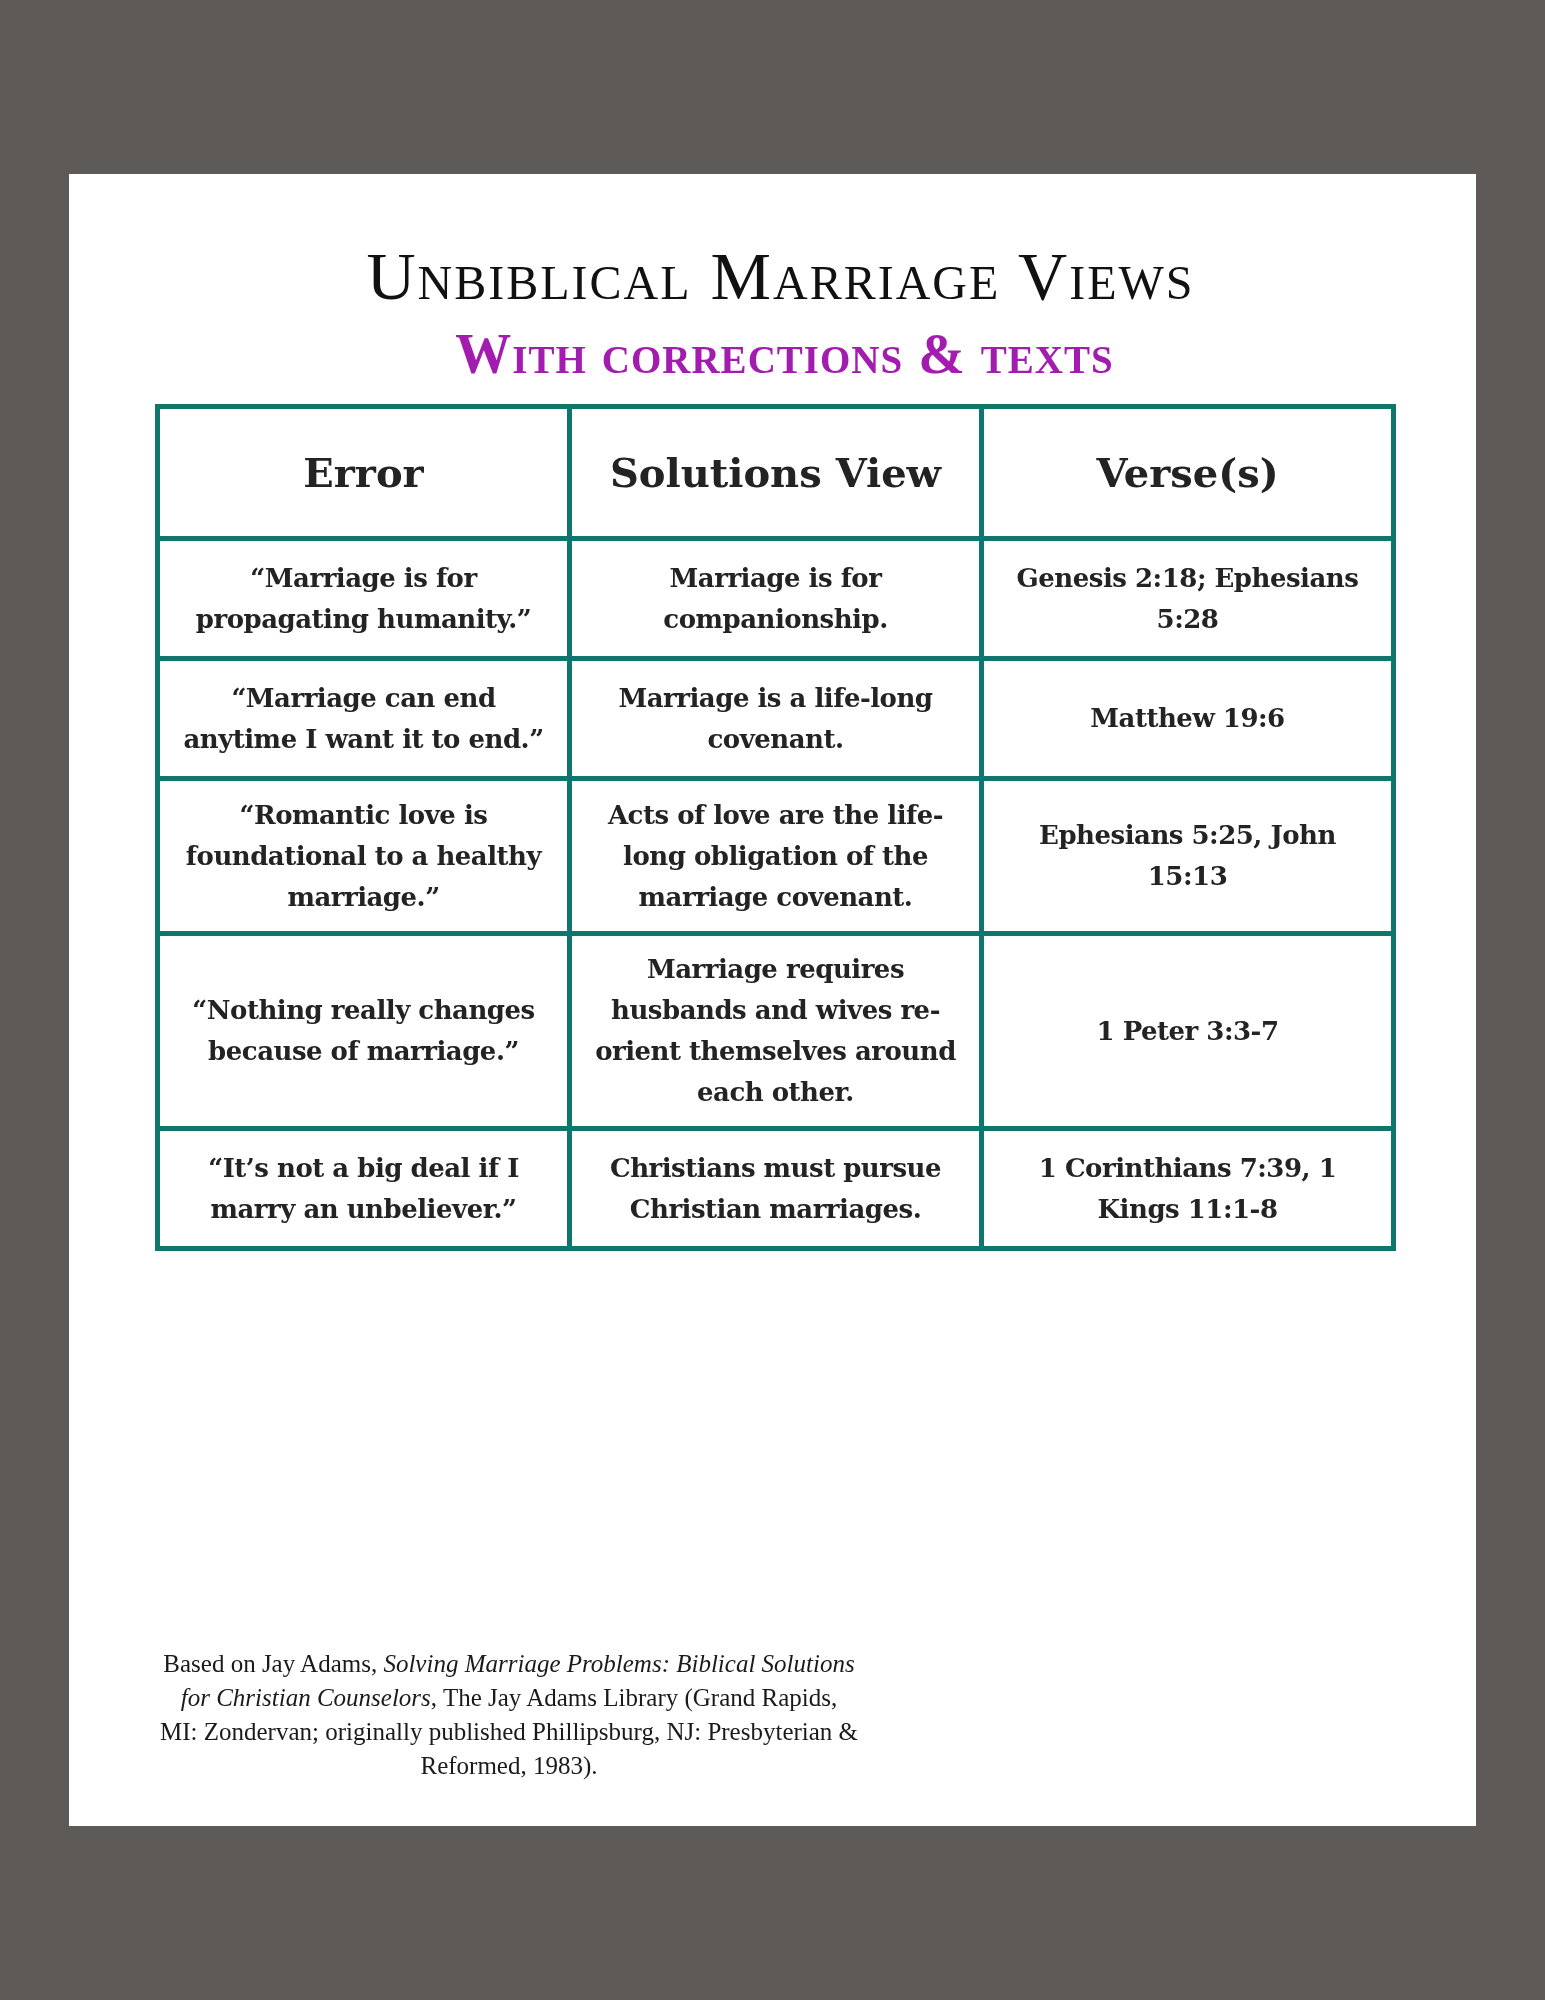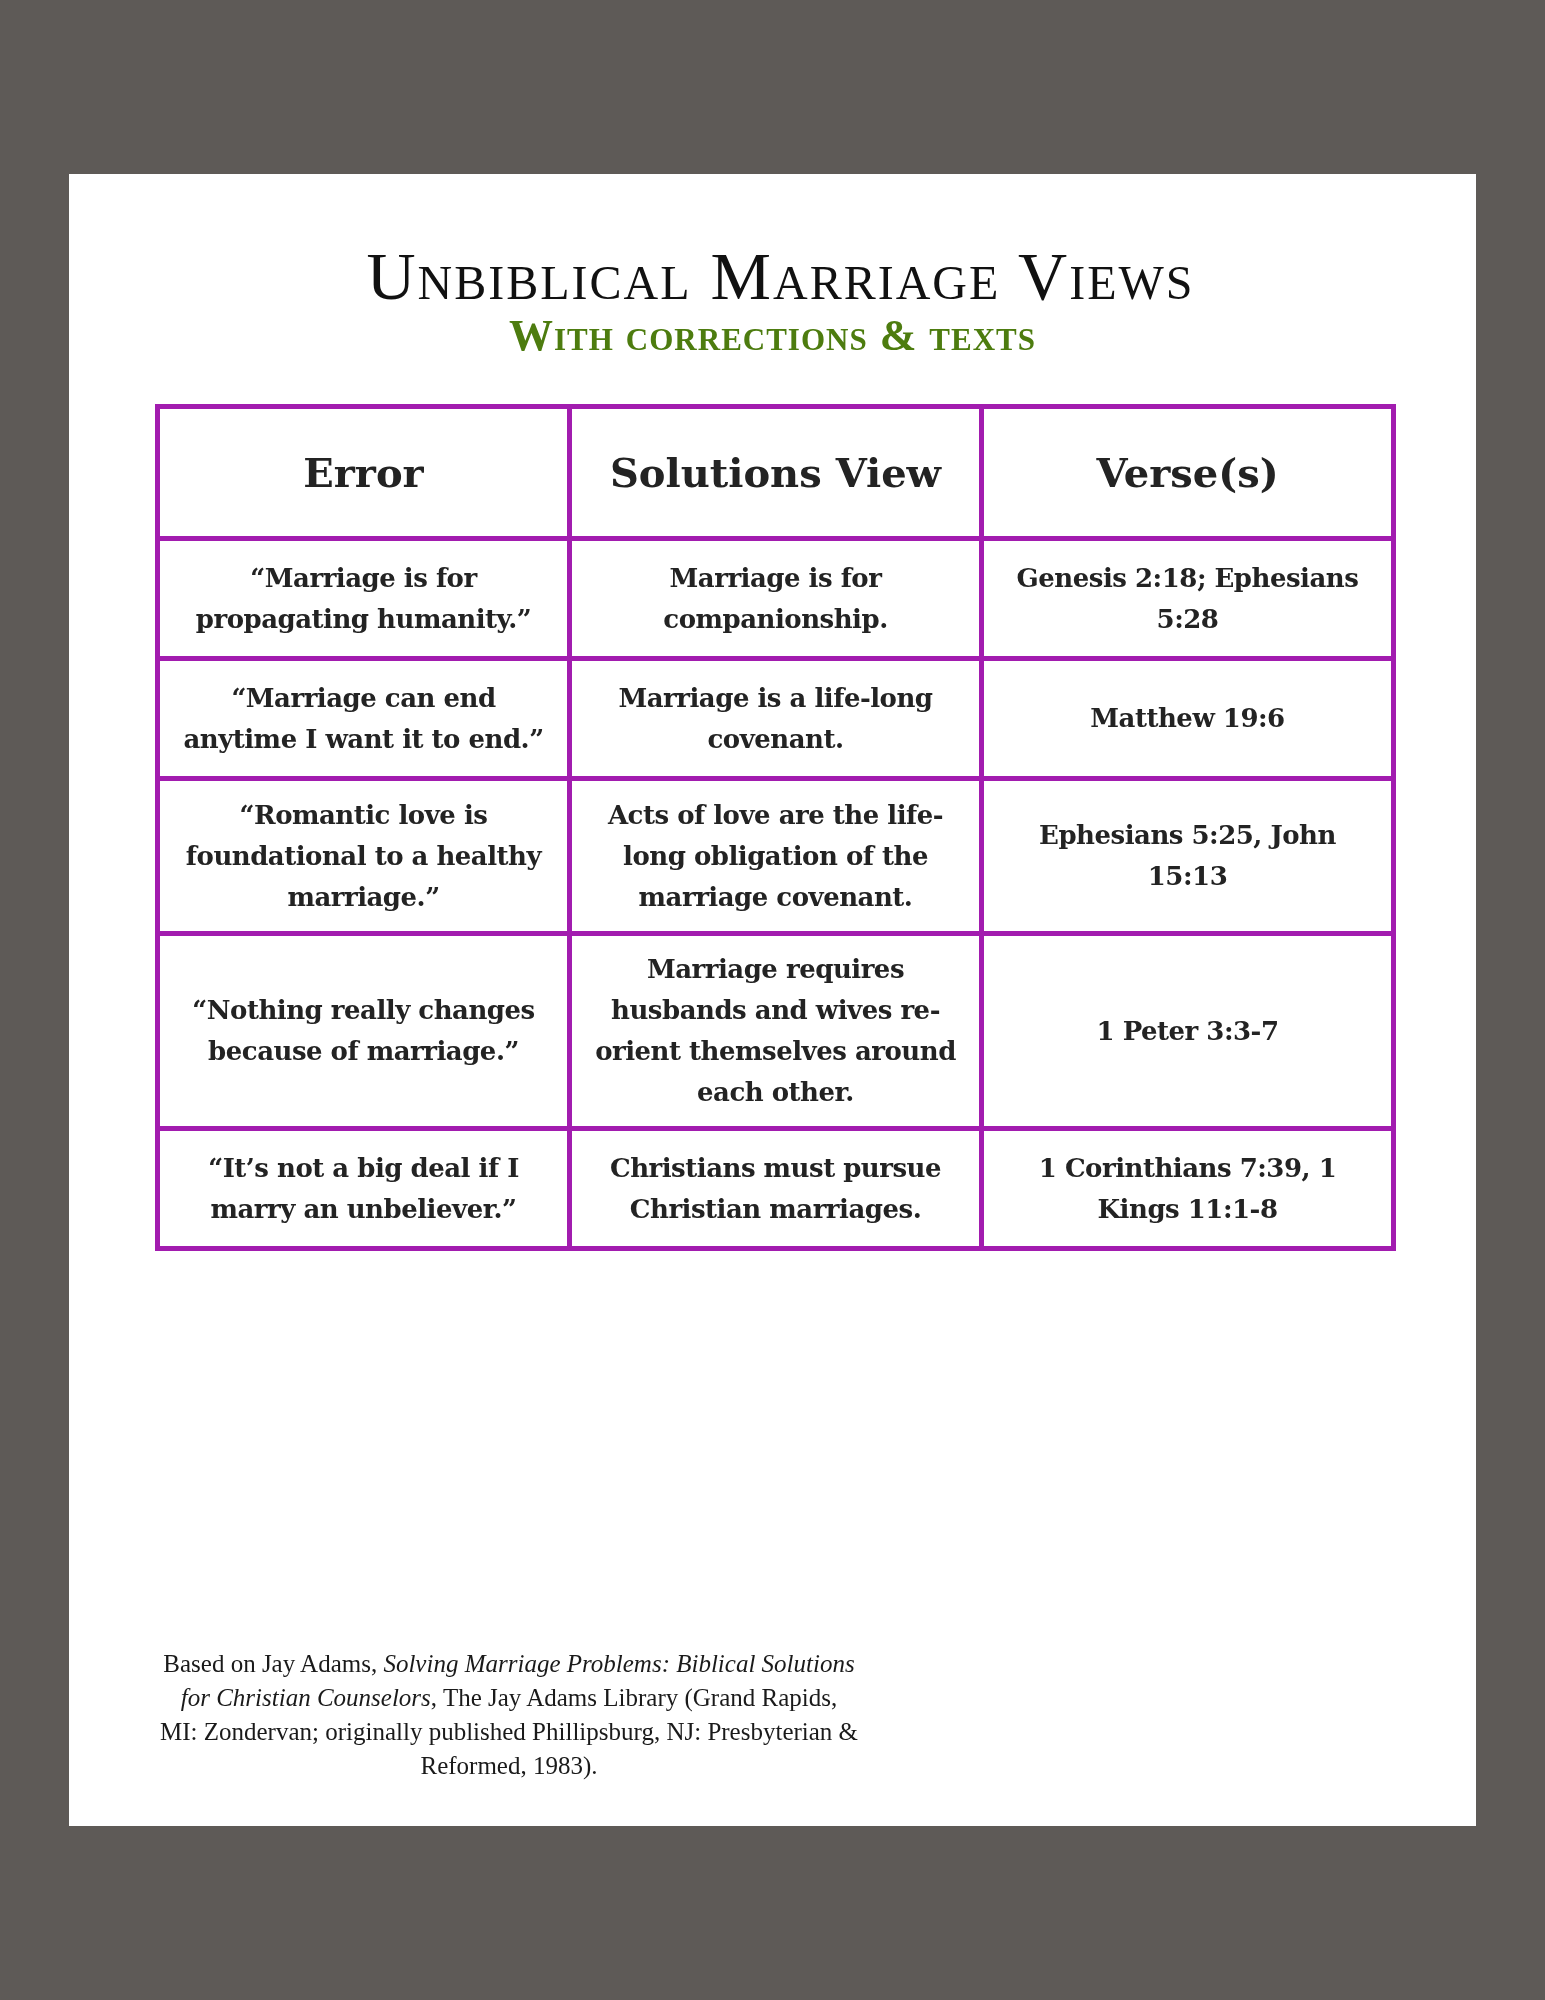--- a/index.html
+++ b/index.html
@@ -37,38 +37,38 @@
       line-height: 1;
     }
     .subtitle {
       position: absolute;
       left: 0;
       top: 140px;
       width: 100%;
       text-align: center;
       font-family: "Liberation Serif", serif;
       font-variant: small-caps;
-      font-size: 44px;
+      font-size: 56px;
       letter-spacing: 1px;
-      color: #4d7c0f;
-      margin: 0;
+      color: #a21caf;
+      margin: 12px;
       line-height: 1;
     }
     .table {
       position: absolute;
       left: 86px;
       top: 230px;
       width: 1236px;
       border-collapse: collapse;
       table-layout: fixed;
       font-family: "DejaVu Serif", serif;
       color: #232323;
     }
     .table td, .table th {
-      border: 5px solid #a21caf;
+      border: 5px solid #0f766e;
       text-align: center;
       vertical-align: middle;
       padding: 4px 14px;
       line-height: 41px;
     }
     .table th {
       height: 119px;
       font-size: 40px;
       font-weight: bold;
     }

